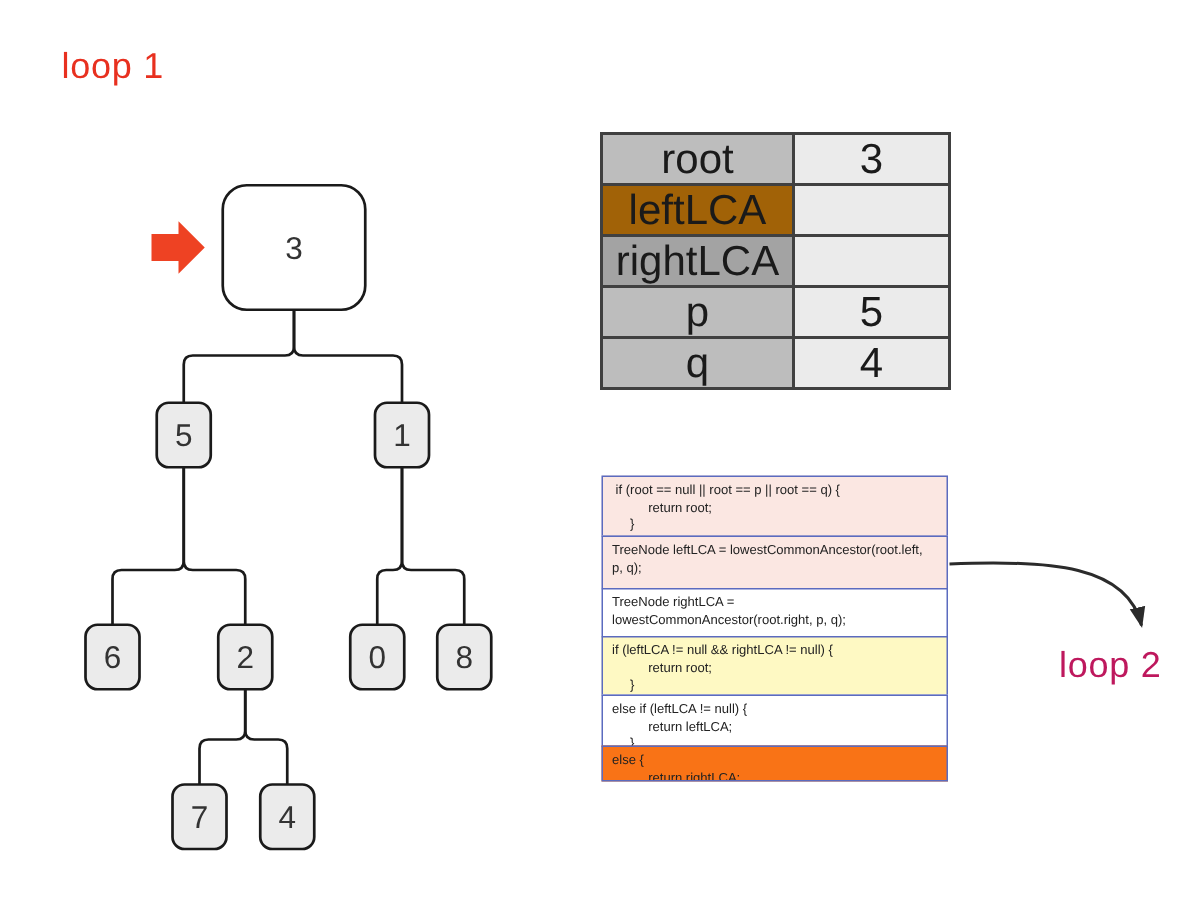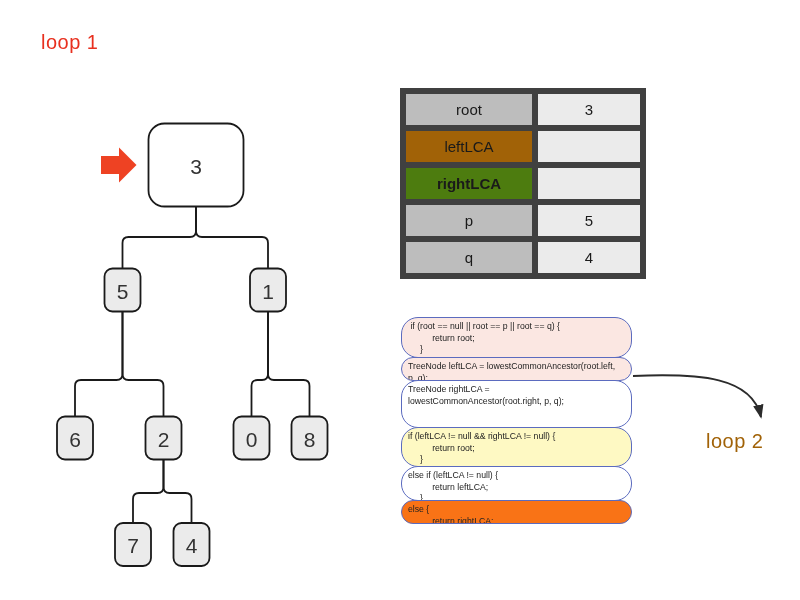--- a/index.html
+++ b/index.html
@@ -1,47 +1,47 @@
 <!DOCTYPE html>
 <html><head>
 <meta charset="utf-8">
 <style>
   html,body{margin:0;padding:0;}
   body{
     width:800px;height:600px;position:relative;overflow:hidden;
     background:#ffffff;font-family:"Liberation Sans",sans-serif;
   }
-  .loop-label{position:absolute;font-size:20px;letter-spacing:0.5px;}
+  .loop-label{position:absolute;font-size:24px;letter-spacing:0.5px;}
   #loop1{left:41px;top:31px;}
   #loop2{left:706px;top:430px;}
 
   #diagram-svg{position:absolute;left:0;top:0;}
   #diagram-svg text{font-family:"Liberation Sans",sans-serif;}
 
   #var-table{position:absolute;left:400px;top:88px;border-collapse:collapse;}
   #var-table td{
-    border:6px solid #404040;font-size:15px;text-align:center;
+    border:2px solid #404040;font-size:28px;text-align:center;
     color:#1a1a1a;padding:0;height:31px;
   }
   #var-table td.key{width:126px;}
   #var-table td.val{width:102px;}
 
   #code-block{position:absolute;left:401px;top:318px;width:231px;}
   .code-row{
     box-sizing:border-box;width:231px;margin-top:-1px;
     padding:3px 5px 0 6px;
     font-size:8.7px;line-height:11.6px;color:#222;
-    white-space:pre;overflow:hidden;border-radius:17px;
+    white-space:pre;overflow:hidden;
   }
 </style>
 </head>
 <body>
 
 <div id="loop1" class="loop-label" style="color: rgb(232, 48, 31);">loop 1</div>
-<div id="loop2" class="loop-label" style="color: #a16207;">loop 2</div>
+<div id="loop2" class="loop-label" style="color: #be185d;">loop 2</div>
 
 <svg id="diagram-svg" width="800" height="600">
   <defs>
     <marker id="ah" viewBox="0 0 8 6" markerWidth="7" markerHeight="5.5" refX="7" refY="3" orient="auto">
       <path d="M0,0 L8,3 L0,6 Z" fill="#2b2b2b"></path>
     </marker>
   </defs>
 <path d="M 196 206.5 L 196 231 Q 196 237 190 237 L 128.5 237 Q 122.5 237 122.5 243 L 122.5 268.5" fill="none" stroke="#1a1a1a" stroke-width="1.8" stroke-linecap="round"></path>
     <path d="M 196 206.5 L 196 231 Q 196 237 202 237 L 262 237 Q 268 237 268 243 L 268 268.5" fill="none" stroke="#1a1a1a" stroke-width="1.8" stroke-linecap="round"></path>
     <path d="M 122.5 311.5 L 122.5 374 Q 122.5 380 116.5 380 L 81 380 Q 75 380 75 386 L 75 416.5" fill="none" stroke="#1a1a1a" stroke-width="1.8" stroke-linecap="round"></path>
@@ -94,41 +94,41 @@
     <tbody>
       <tr>
         <td class="key" style="background: rgb(189, 189, 189);">root</td>
         <td class="val" style="background: rgb(235, 235, 235);">3</td>
       </tr>
       <tr>
         <td class="key" style="background: #a16207;">leftLCA</td>
         <td class="val" style="background: rgb(235, 235, 235);"></td>
       </tr>
       <tr>
-        <td class="key" style="background: #4d7c0f; font-weight: bold;">rightLCA</td>
+        <td class="key" style="background: #a3a3a3;">rightLCA</td>
         <td class="val" style="background: rgb(235, 235, 235);"></td>
       </tr>
       <tr>
         <td class="key" style="background: rgb(189, 189, 189);">p</td>
         <td class="val" style="background: rgb(235, 235, 235);">5</td>
       </tr>
       <tr>
         <td class="key" style="background: rgb(189, 189, 189);">q</td>
         <td class="val" style="background: rgb(235, 235, 235);">4</td>
       </tr>
     </tbody>
   </table>
 
 <div id="code-block">
     <div class="code-row" style="height: 41px; border: 1px solid rgb(91, 107, 191); background: rgb(251, 231, 226);"> if (root == null || root == p || root == q) {
           return root;
      }</div>
-    <div class="code-row" style="height: 24px; border: 1px solid rgb(91, 107, 191); background: rgb(251, 231, 226);">TreeNode leftLCA = lowestCommonAncestor(root.left,
+    <div class="code-row" style="height: 36px; border: 1px solid rgb(91, 107, 191); background: rgb(251, 231, 226);">TreeNode leftLCA = lowestCommonAncestor(root.left,
 p, q);</div>
-    <div class="code-row" style="height: 48px; border: 1px solid rgb(91, 107, 191); background: rgb(255, 255, 255);">TreeNode rightLCA =
+    <div class="code-row" style="height: 33px; border: 1px solid rgb(91, 107, 191); background: rgb(255, 255, 255);">TreeNode rightLCA =
 lowestCommonAncestor(root.right, p, q);</div>
     <div class="code-row" style="height: 40px; border: 1px solid rgb(91, 107, 191); background: #fef9c3;">if (leftLCA != null &amp;&amp; rightLCA != null) {
           return root;
      }</div>
     <div class="code-row" style="height: 35px; border: 1px solid rgb(91, 107, 191); background: rgb(255, 255, 255);">else if (leftLCA != null) {
           return leftLCA;
      }</div>
     <div class="code-row" style="height: 24px; border: 1px solid rgb(91, 107, 191); background: #f97316;">else {
           return rightLCA;
      }</div>

